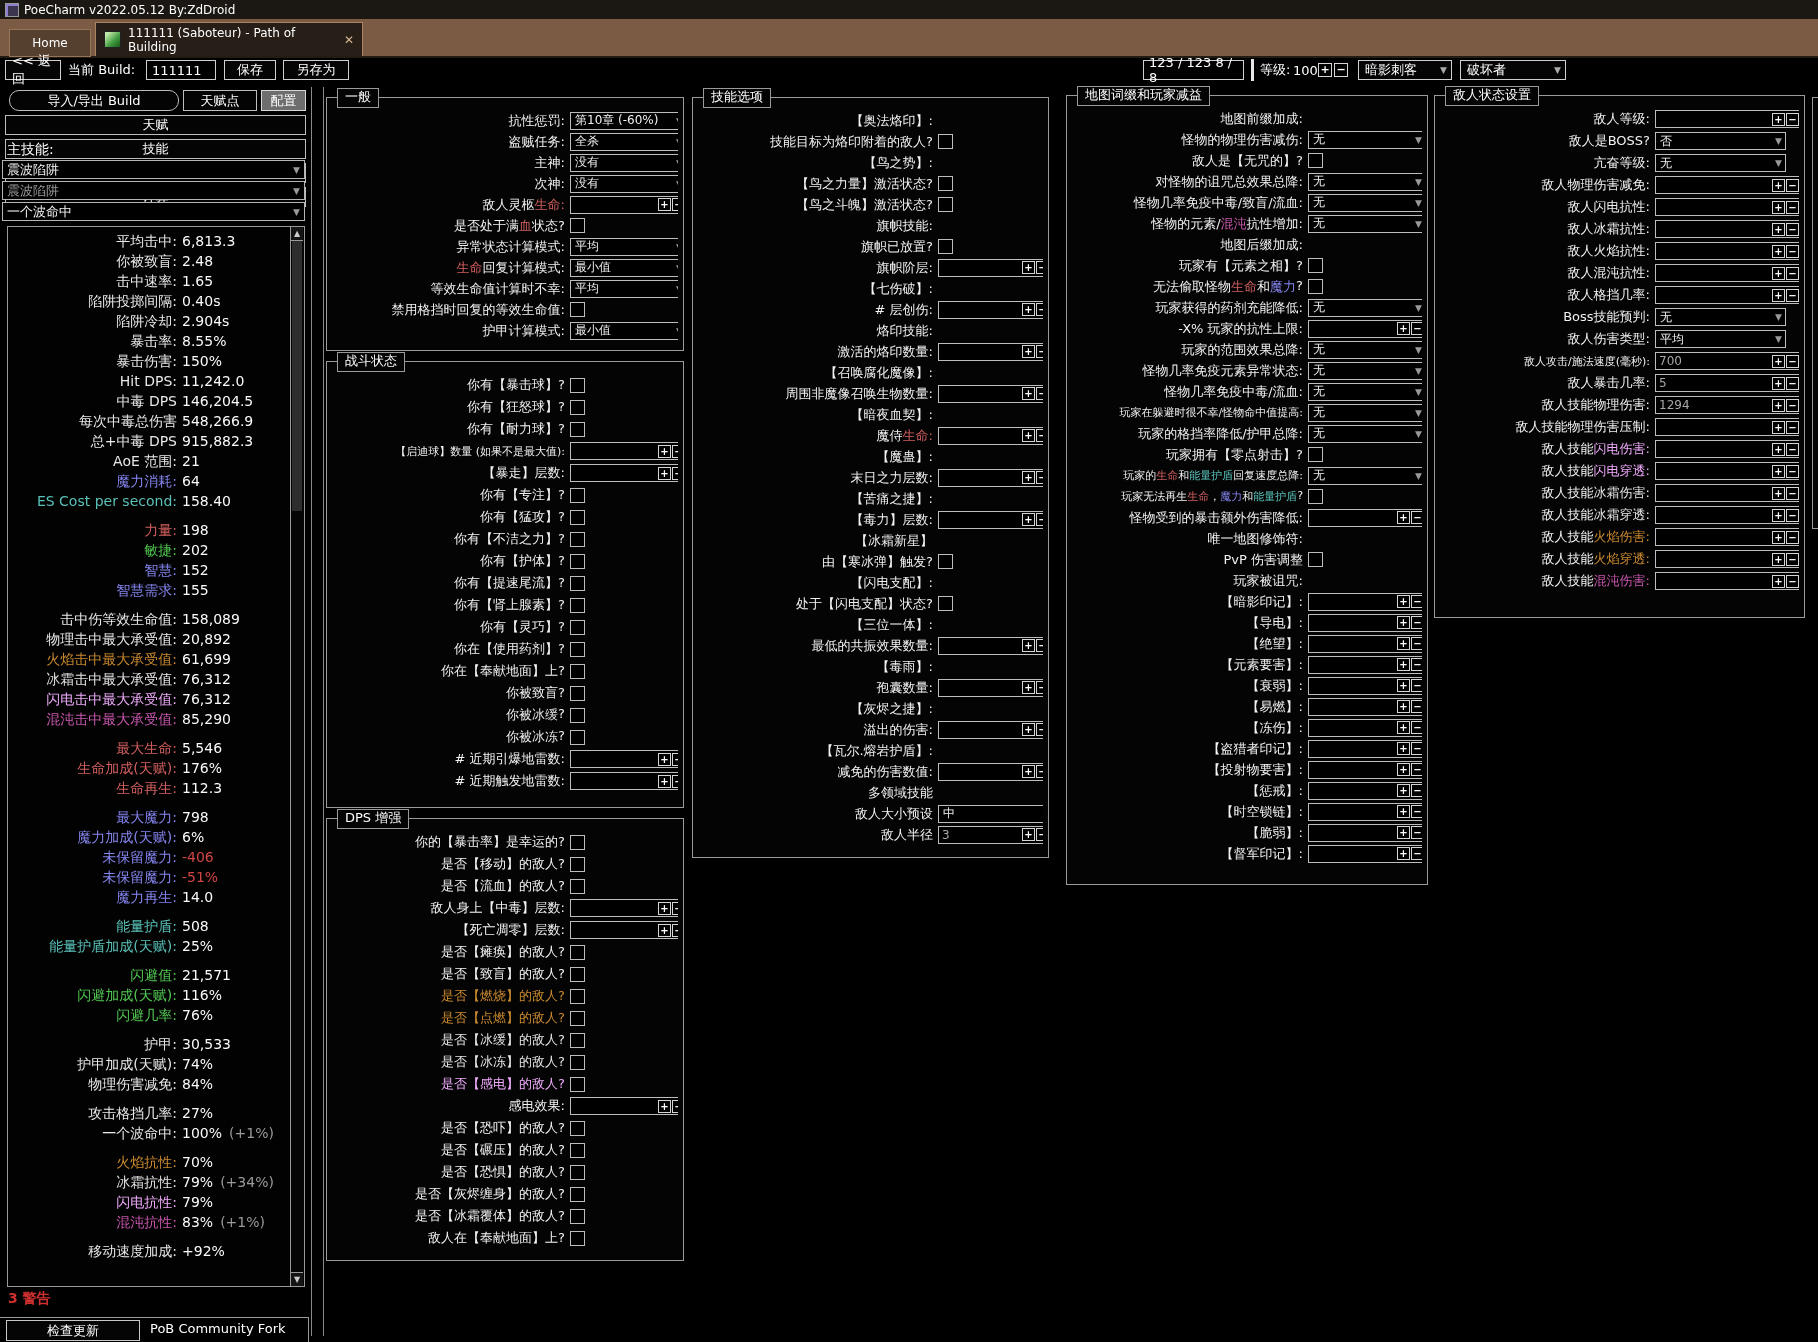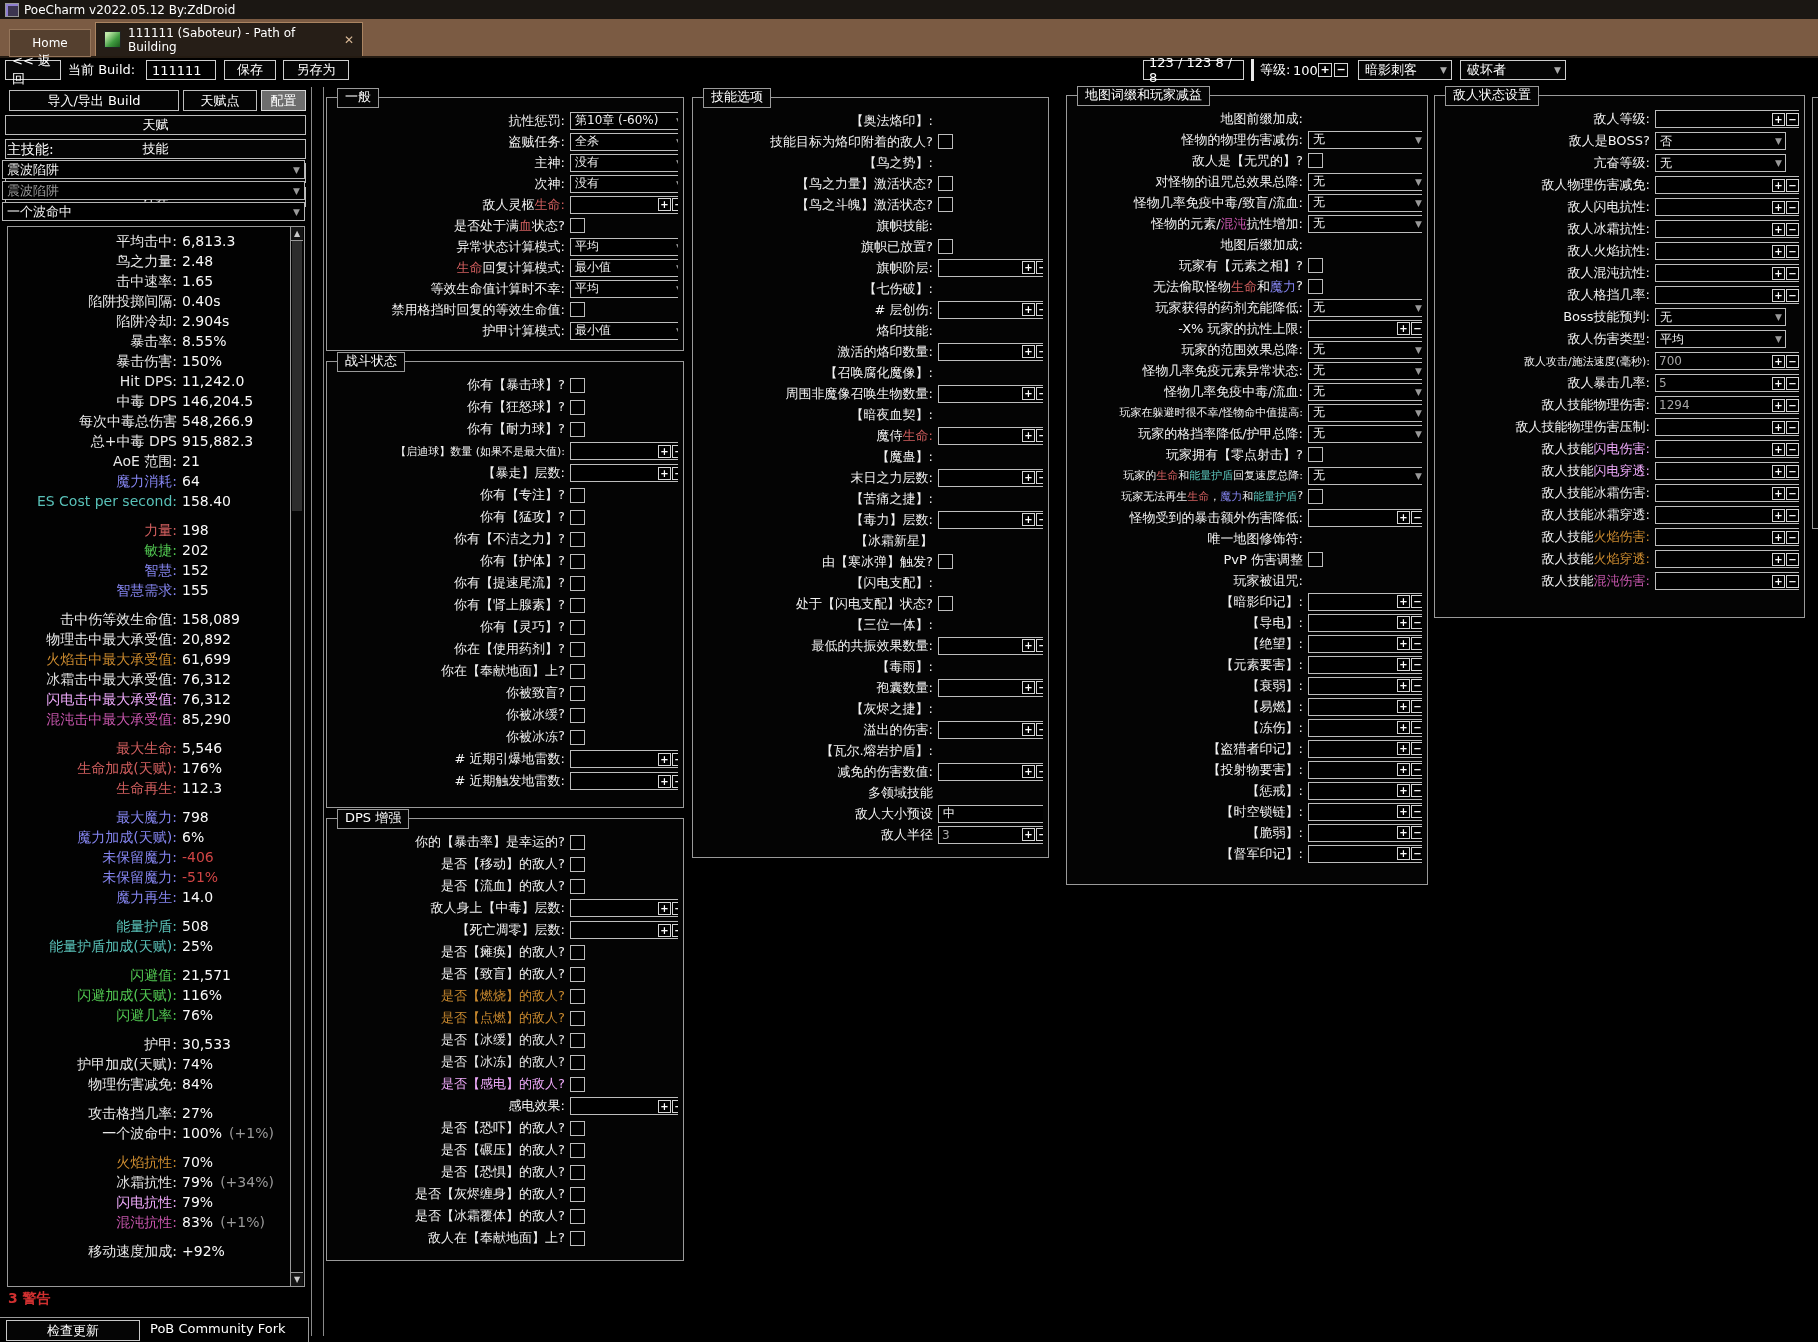--- a/index.html
+++ b/index.html
@@ -32,21 +32,21 @@
   .tsel .arr{position:absolute;right:4px;font-size:9px;color:#aaa;}
   .tsep{position:absolute;left:1251px;top:1px;width:3px;height:22px;background:#e8e8e8;}
   .spin{width:14px;height:14px;border:1px solid #d5d5d5;background:#000;color:#fff;font-size:11px;
         line-height:12px;text-align:center;font-weight:bold;margin-left:2px;box-sizing:border-box;}
   
   .nav-row{position:absolute;display:flex;gap:4px;}
   #nav1{left:9px;top:90px;width:297px;}
   #nav2{left:5px;top:115px;width:301px;flex-direction:column;}
   .nav-btn{height:21px;border:1px solid #bdbdbd;background:#040404;color:#fff;font-size:13px;
            display:flex;align-items:center;justify-content:center;box-sizing:border-box;}
-  #nav1 .nav-btn:nth-child(1){width:170px;} #nav1 .nav-btn:nth-child(2){width:74px;} #nav1 .nav-btn:nth-child(3){flex:1;}
+  #nav1 .nav-btn:nth-child(1){width:170px;border-radius:10px;} #nav1 .nav-btn:nth-child(2){width:74px;} #nav1 .nav-btn:nth-child(3){flex:1;}
   #nav2 .nav-btn{flex:1;}
   .nav-btn.active{background:#6e6e6e;border-color:#d8d8d8;}
   #mainskill-label{position:absolute;left:7px;top:141px;font-size:14px;color:#fff;}
   .skillsel{position:absolute;left:2px;width:303px;height:19px;border:1px solid #b5b5b5;background:#000;
             color:#f2f2f2;font-size:13px;display:flex;align-items:center;padding:0 16px 0 4px;box-sizing:border-box;}
   .skillsel .arr{position:absolute;right:4px;font-size:9px;color:#999;}
   .skillsel.muted{color:#9a9a9a;}
   #statsbox{position:absolute;left:7px;top:226px;width:298px;height:1061px;border:1px solid #9a9a9a;
             background:#020202;box-sizing:border-box;}
   #stats-list{position:absolute;left:0;top:4px;right:14px;}
@@ -167,21 +167,21 @@
   <span class="arr">▼</span>
 </div>
 
 <div id="statsbox">
   <div id="stats-list">
       <div class="stat-row">
         <span class="stat-l">平均击中:</span>
         <span class="stat-v">6,813.3</span>
       </div>
       <div class="stat-row">
-        <span class="stat-l">鸟之力量:</span>
+        <span class="stat-l">你被致盲:</span>
         <span class="stat-v">2.48</span>
       </div>
       <div class="stat-row">
         <span class="stat-l">击中速率:</span>
         <span class="stat-v">1.65</span>
       </div>
       <div class="stat-row">
         <span class="stat-l">陷阱投掷间隔:</span>
         <span class="stat-v">0.40s</span>
       </div>

